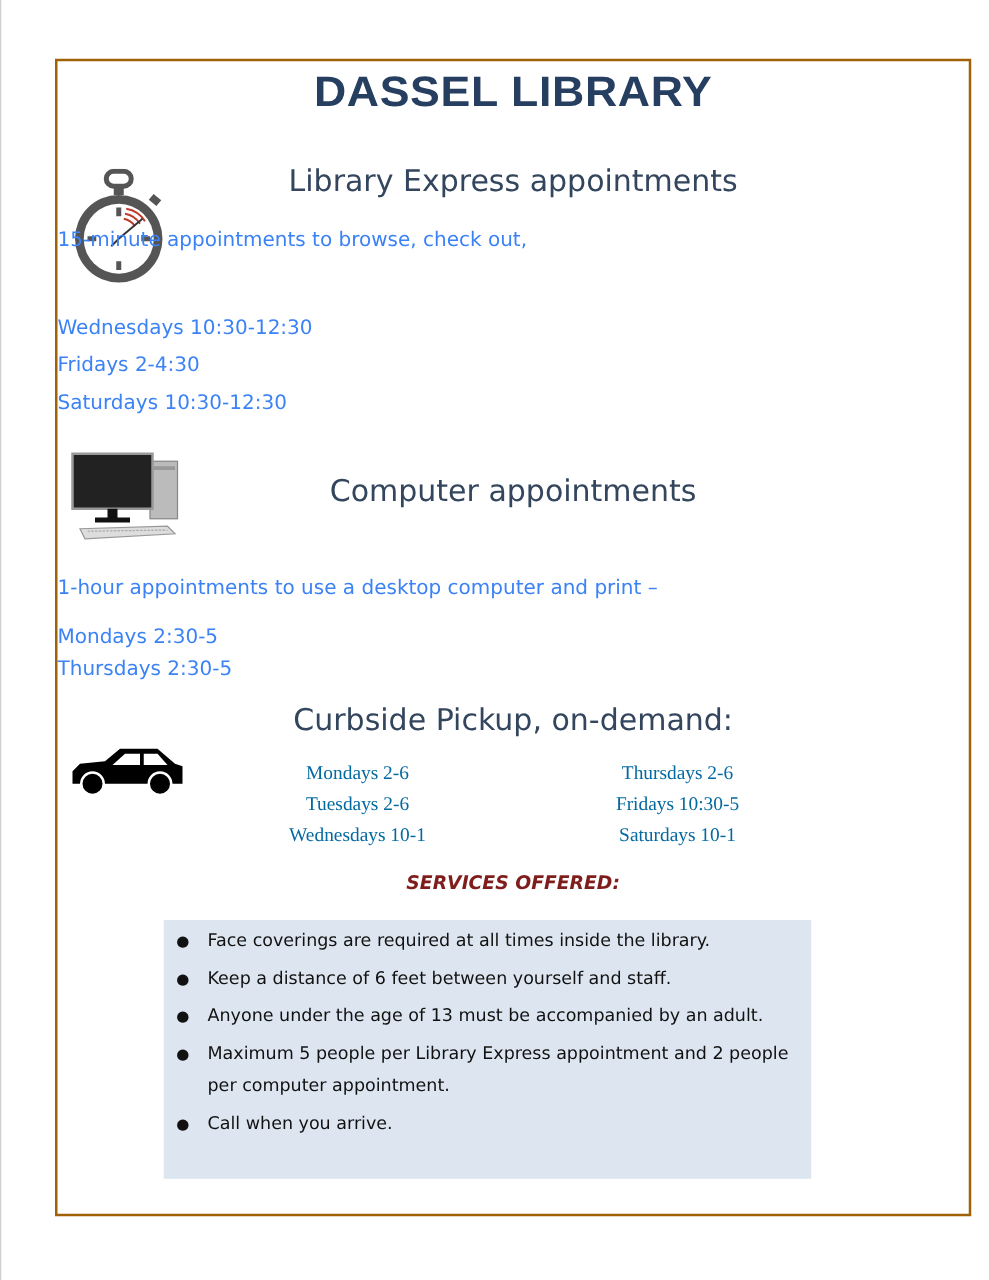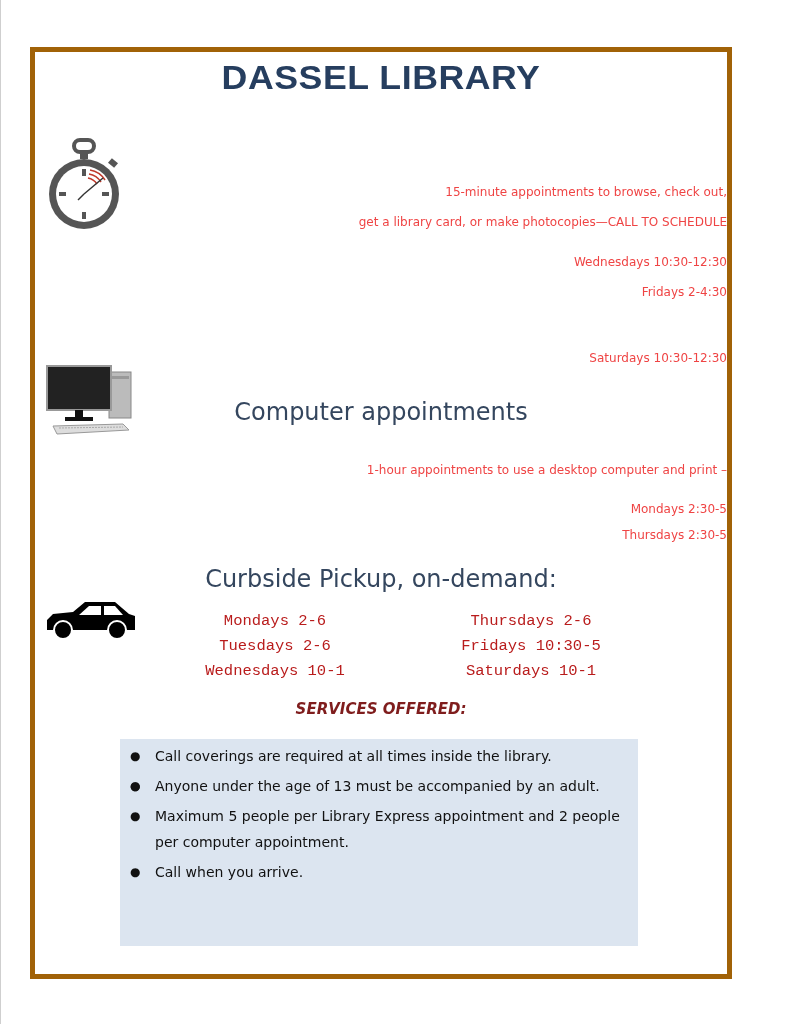--- a/index.html
+++ b/index.html
@@ -2,32 +2,32 @@
 <html><head>
 <meta charset="utf-8">
 <style>
   html, body { margin: 0; padding: 0; }
   body {
     width: 791px; height: 1024px; background: #ffffff; position: relative;
     font-family: "Liberation Sans", sans-serif; color: #111; overflow: hidden;
   }
   .page-edge { position: absolute; left: 0; top: 0; width: 1px; height: 1024px; background: #cfcfcf; }
   .frame {
-    position: absolute; left: 30px; top: 47px; width: 692px; height: 922px;
-    border: 5px solid #a16207; box-sizing: content-box;
+    position: absolute; left: 44px; top: 47px; width: 692px; height: 922px;
+    border: 2px solid #a16207; box-sizing: content-box; padding-left: 37px;
   }
   .abs { position: absolute; }
   .title {
     left: 0; right: 0; top: 6px; text-align: center;
     font-family: "Liberation Sans", sans-serif; font-weight: bold;
     font-size: 34px; color: #263e5f; letter-spacing: 0.5px; transform: scaleX(1.05);
   }
   .heading { left: 0; right: 0; text-align: center; color: #34465e; font-family: "DejaVu Sans", sans-serif; font-size: 24px; font-weight: normal; }
-  .body-line { left: 0; right: 0; text-align: right; font-family: "DejaVu Sans", sans-serif; font-size: 12px; color: #ef4444; }
-  .col { text-align: center; font-family: Liberation Mono, monospace; font-size: 15.5px; line-height: 25px; color: #b91c1c; }
+  .body-line { left: 0; right: 0; text-align: left; font-family: "DejaVu Sans", sans-serif; font-size: 16px; color: #3b82f6; }
+  .col { text-align: center; font-family: Liberation Serif, serif; font-size: 15.5px; line-height: 25px; color: #0369a1; }
   .services-title { left: 0; right: 0; text-align: center; font-family: "DejaVu Sans", sans-serif; font-style: italic; font-weight: bold; font-size: 15px; color: #7f1d1d; }
   .services-box {
     left: 85px; top: 687px; width: 518px; height: 207px; background: #dce5f0;
   }
   .services-box ul { margin: 0; padding: 0; list-style: none; }
   .services-box li {
     position: relative; padding-left: 27px; font-family: "DejaVu Sans", sans-serif;
     font-size: 14px; line-height: 26px; color: #111; margin-bottom: 4px;
   }
   .bullet { position: absolute; left: 2px; top: 0; font-size: 12px; }
@@ -53,39 +53,39 @@
       <rect x="14" y="54" width="7" height="4" fill="#555"></rect>
       <rect x="57" y="54" width="7" height="4" fill="#555"></rect>
       <path d="M45 32 A22 22 0 0 1 60 42" stroke="#c0392b" stroke-width="1.5" fill="none"></path>
       <path d="M44 36 A18 18 0 0 1 56 44" stroke="#c0392b" stroke-width="1.5" fill="none"></path>
       <path d="M43 40 A14 14 0 0 1 52 46" stroke="#c0392b" stroke-width="1.5" fill="none"></path>
       <line x1="39" y1="56" x2="58" y2="40" stroke="#333" stroke-width="1.5"></line>
       <line x1="39" y1="56" x2="33" y2="62" stroke="#333" stroke-width="1.5"></line>
     </svg>
   </div>
 
+  <div class="abs heading" style="top:82px;">Library Express appointments</div>
   <div class="abs body-line" style="top:133px;">15-minute appointments to browse, check out,</div>
-  <div class="abs body-line" style="top:163px;">get a library card, or make photocopies—CALL TO SCHEDULE</div>
   <div class="abs body-line" style="top:203px;">Wednesdays 10:30-12:30</div>
   <div class="abs body-line" style="top:233px;">Fridays 2-4:30</div>
-  <div class="abs body-line" style="top:263px;margin-top:36px;">Saturdays 10:30-12:30</div>
+  <div class="abs body-line" style="top:263px;">Saturdays 10:30-12:30</div>
 
   <div class="abs" style="left:10px; top:312px; width:92px; height:72px;">
     <svg width="92" height="72" viewBox="0 0 92 72">
       <rect x="64" y="8" width="22" height="46" fill="#bbb" stroke="#888"></rect>
       <rect x="66" y="12" width="18" height="3" fill="#999"></rect>
       <rect x="2" y="2" width="64" height="44" fill="#222" stroke="#999" stroke-width="2"></rect>
       <rect x="30" y="46" width="8" height="8" fill="#111"></rect>
       <rect x="20" y="53" width="28" height="4" fill="#111"></rect>
       <polygon points="8,62 78,60 84,66 12,70" fill="#ddd" stroke="#999"></polygon>
       <line x1="14" y1="64" x2="78" y2="63" stroke="#aaa" stroke-dasharray="2,1"></line>
     </svg>
   </div>
 
-  <div class="abs heading" style="top:330px;margin-top:16px;">Computer appointments</div>
+  <div class="abs heading" style="top:330px;">Computer appointments</div>
   <div class="abs body-line" style="top:383px;margin-top:28px;">1-hour appointments to use a desktop computer and print –</div>
   <div class="abs body-line" style="top:450px;">Mondays 2:30-5</div>
   <div class="abs body-line" style="top:476px;">Thursdays 2:30-5</div>
 
   <div class="abs heading" style="top:513px;">Curbside Pickup, on-demand:</div>
 
   <div class="abs" style="left:10px; top:546px; width:92px; height:42px;">
     <svg width="92" height="42" viewBox="0 0 92 42">
       <path d="M2 22 L8 16 L28 14 L40 4 L70 4 L84 16 L90 18 L90 32 L2 32 Z" fill="#000"></path>
       <polygon points="44,8 56,8 56,17 34,17" fill="#fff"></polygon>
@@ -103,20 +103,20 @@
   <div class="abs col" style="left:386px; width:220px; top:557px;">
     <div>Thursdays 2-6</div>
     <div>Fridays 10:30-5</div>
     <div>Saturdays 10-1</div>
   </div>
 
   <div class="abs services-title" style="top:648px;">SERVICES OFFERED:</div>
 
   <div class="abs services-box">
     <ul style="padding: 4px 10px 0 8px;">
-      <li><span class="bullet">●</span><span>Call coverings are required at all times inside the library.</span></li>
-      <li><span class="bullet">●</span></li>
+      <li><span class="bullet">●</span><span>Face coverings are required at all times inside the library.</span></li>
+      <li><span class="bullet">●</span><span>Keep a distance of 6 feet between yourself and staff.</span></li>
       <li><span class="bullet">●</span><span>Anyone under the age of 13 must be accompanied by an adult.</span></li>
       <li><span class="bullet">●</span><span>Maximum 5 people per Library Express appointment and 2 people per computer appointment.</span></li>
       <li><span class="bullet">●</span><span>Call when you arrive.</span></li>
     </ul>
   </div>
 </div>
 
 </body></html>

